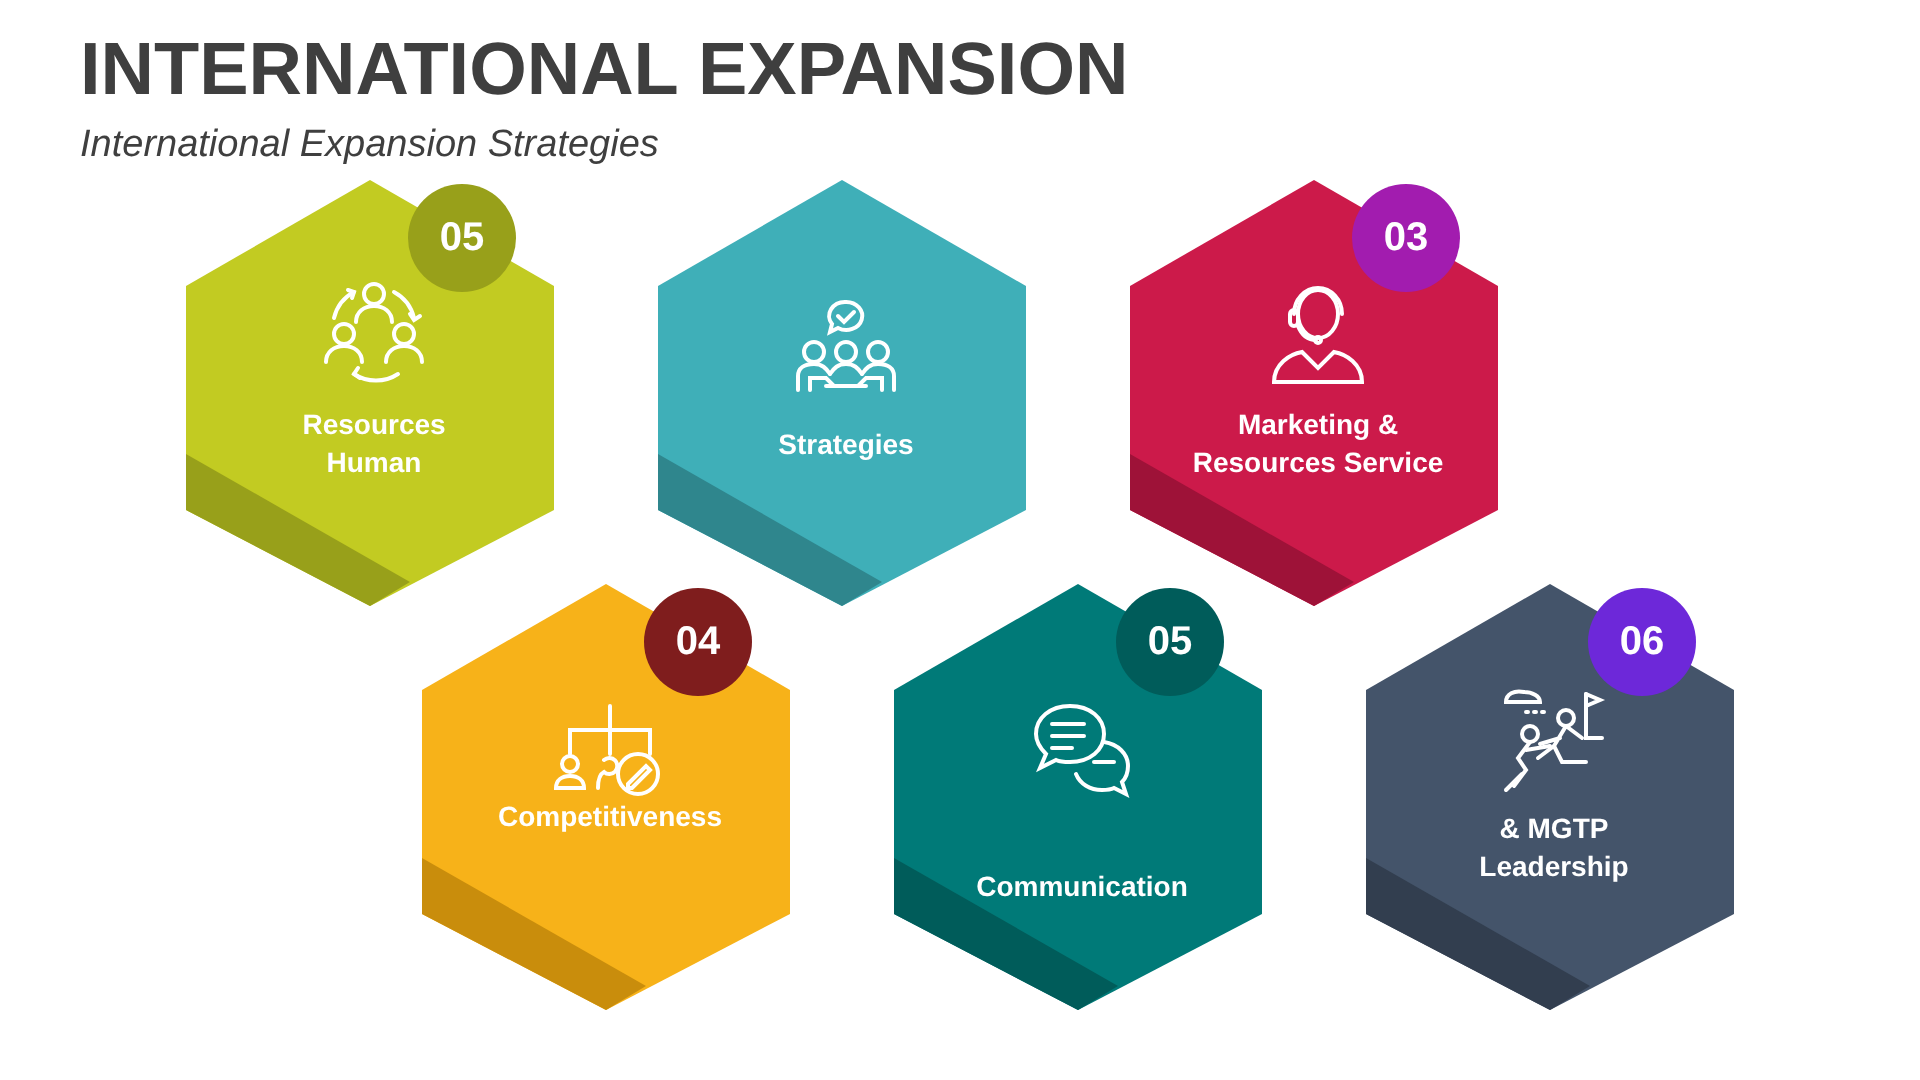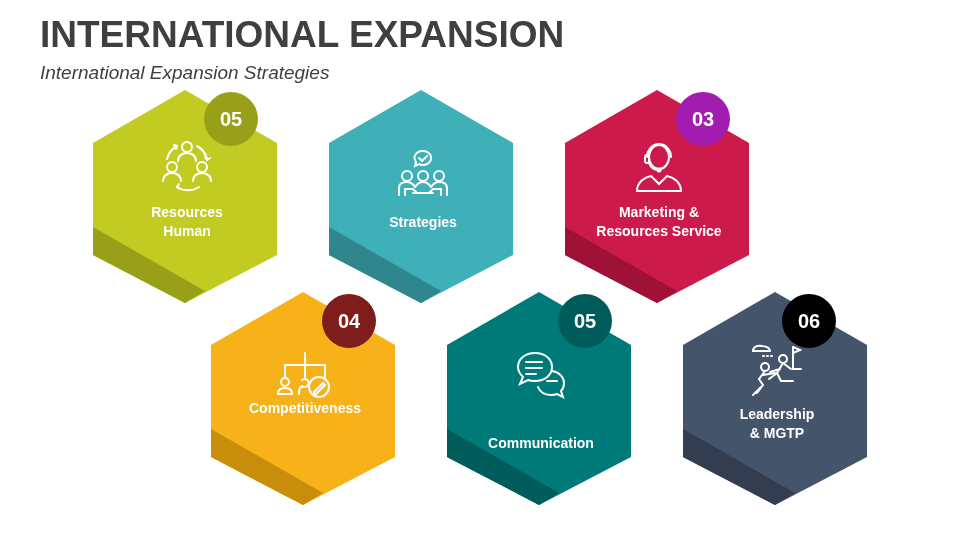--- a/index.html
+++ b/index.html
@@ -122,30 +122,30 @@
     <div>Communication</div>
     <div></div>
   </div>
 </div>
 
 <div class="hexwrap" style="left:682px;top:291px;">
   <svg class="hexsvg" width="190" height="220" viewBox="0 0 190 220">
     <polygon points="93,1 185,54 185,166 93,214 1,166 1,54" fill="#44546a"></polygon>
     <polygon points="1,138 113,202 93,214 1,166" fill="#323e4f"></polygon>
   </svg>
-  <div class="badge" style="left:100px;top:3px;background:#000000;">06</div>
+  <div class="badge" style="left:112px;top:3px;background:#6d28d9;">06</div>
   <svg class="icon" style="top:50px;" viewBox="0 0 60 56" fill="none" stroke="#fff" stroke-width="2" stroke-linecap="round">
     <path d="M6 10c0-4 4-6 9-5 4 0 8 2 8 5z"></path>
     <path d="M16 15h1M20 15h1M24 15h1"></path>
     <path d="M46 6v22h8"></path>
       <path d="M46 6l7 3-7 3"></path>
     <circle cx="36" cy="18" r="4"></circle>
       <circle cx="18" cy="26" r="4"></circle>
     <path d="M36 22l-6 10-8 6M33 28l-10 3M36 22l8 6"></path>
     <path d="M18 30l-6 8 4 6-6 8M16 34l12-2"></path>
     <path d="M30 32l4 8h12"></path>
     <path d="M6 54l8-8"></path>
   </svg>
   <div class="label" style="top:114px;">
+    <div>&amp; MGTP</div>
     <div>Leadership</div>
-    <div>&amp; MGTP</div>
   </div>
 </div>
 
 </body></html>

